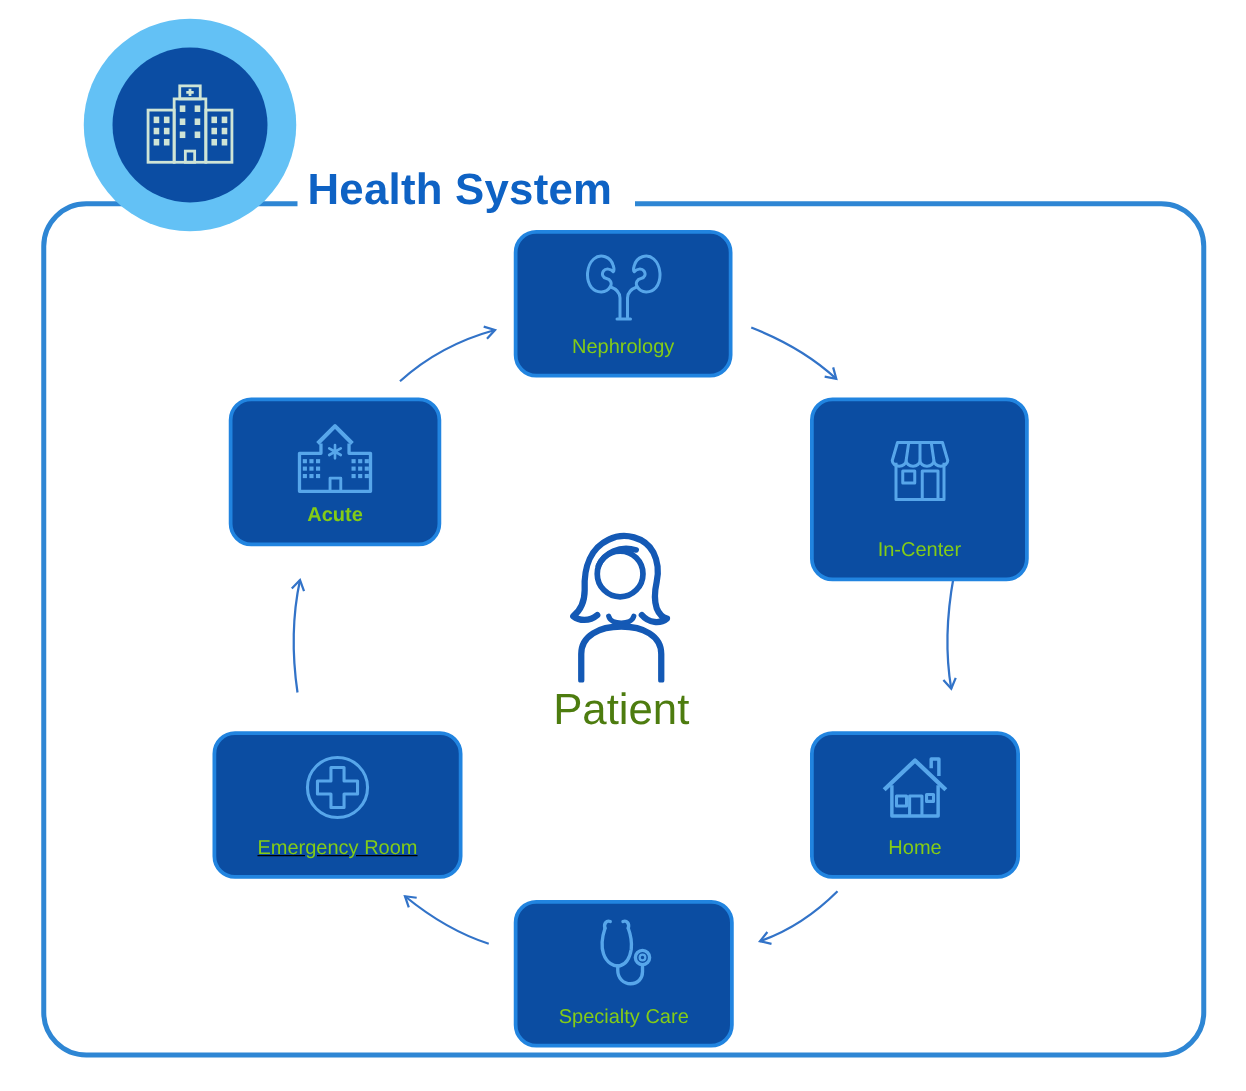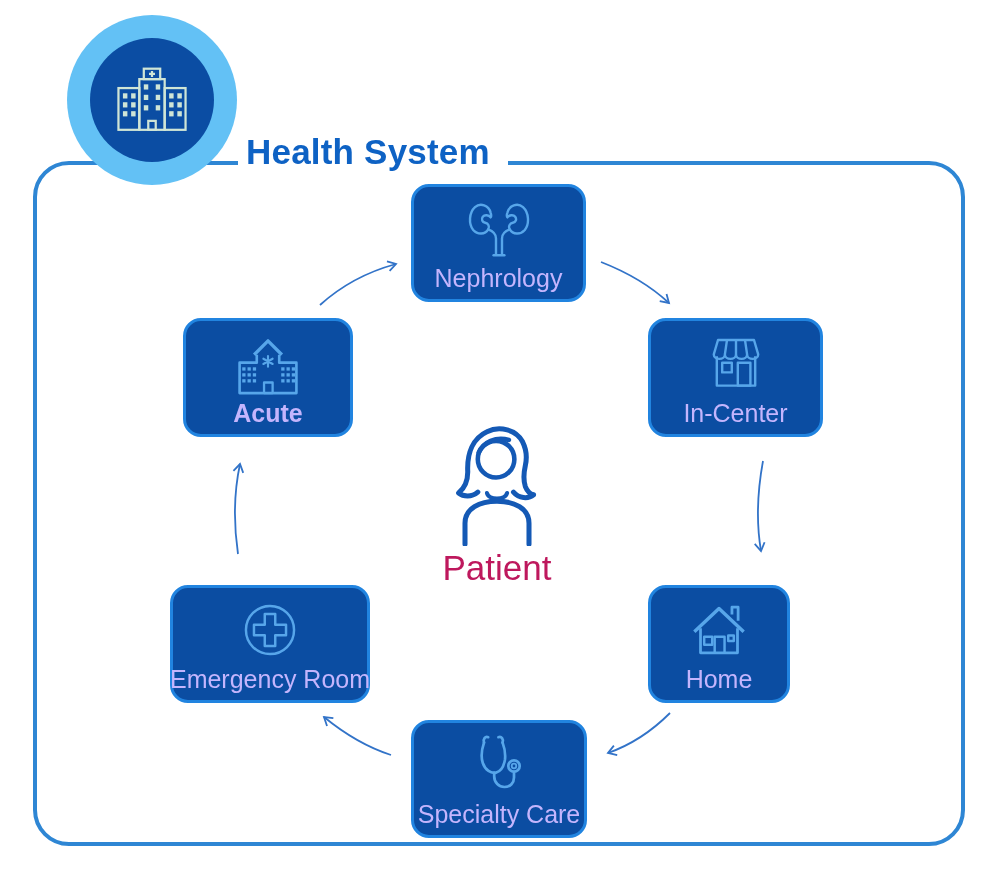--- a/index.html
+++ b/index.html
@@ -33,35 +33,35 @@
   
   .arrows{position:absolute;inset:0;width:997px;height:873px;z-index:2;pointer-events:none;}
 
   
   .node{
     position:absolute;z-index:3;background:#0B4DA2;border:3px solid #2184E0;border-radius:18px;
     display:flex;flex-direction:column;align-items:center;justify-content:flex-end;
     padding-bottom:9px;box-sizing:border-box;
   }
   .node .icon{flex:1;display:flex;align-items:center;justify-content:center;padding-top:6px;}
-  .node .label{color:#c4b5fd;font-size:25px;line-height:24px;white-space:nowrap;}
+  .node .label{color:#84cc16;font-size:16px;line-height:24px;white-space:nowrap;}
 
   .node-nephrology{left:411px;top:184px;width:175px;height:118px;}
   .node-acute{left:183px;top:318px;width:170px;height:119px;font-weight:bold;}
-  .node-incenter{left:648px;top:318px;width:175px;height:119px;}
-  .node-emergency{left:170px;top:585px;width:200px;height:118px;}
-  .node-home{left:648px;top:585px;width:142px;height:118px;}
+  .node-incenter{left:648px;top:318px;width:175px;height:147px;}
+  .node-emergency{left:170px;top:585px;width:200px;height:118px;text-decoration:underline;}
+  .node-home{left:648px;top:585px;width:168px;height:118px;}
   .node-specialty{left:411px;top:720px;width:176px;height:118px;}
 
   
   .patient{
     position:absolute;left:397px;top:418px;width:200px;z-index:2;
     display:flex;flex-direction:column;align-items:center;
   }
-  .patient .label{margin-top:2px;font-size:35px;color:#be185d;}
+  .patient .label{margin-top:2px;font-size:35px;color:#4d7c0f;}
 </style>
 </head>
 <body>
 
 <div class="stage">
 
   <div class="boundary"></div>
 
   <svg class="arrows" viewBox="0 0 997 873">
     <defs>

